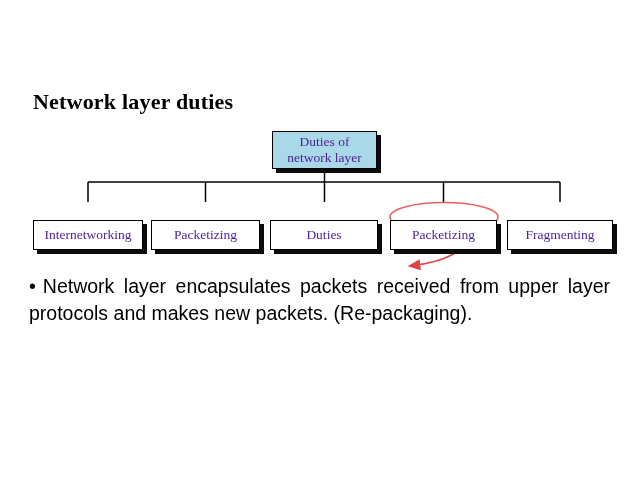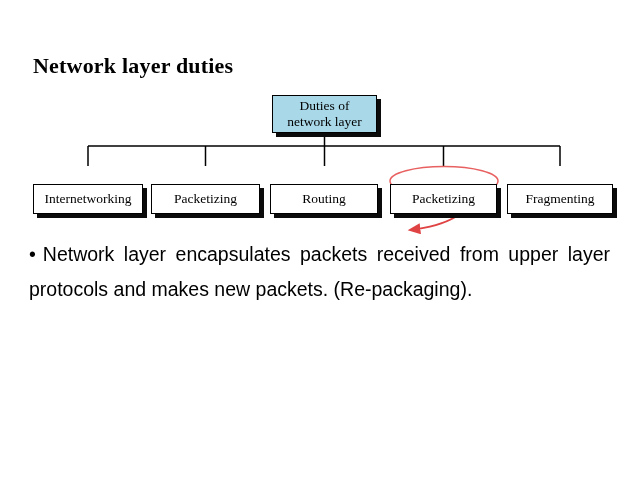--- a/index.html
+++ b/index.html
@@ -3,21 +3,21 @@
 <meta charset="utf-8">
 <style>
   html, body { margin: 0; padding: 0; }
   body {
     width: 638px; height: 478px;
     background: #ffffff;
     position: relative;
     overflow: hidden;
     font-family: "Liberation Sans", sans-serif;
   }
-  .slide { position: absolute; inset: 0; }
+  .slide { position: absolute; inset: 0; margin-top: 36px; }
 
   
   .title {
     position: absolute;
     left: 33px; top: 53px;
     margin: 0;
     font-family: "Liberation Serif", serif;
     font-weight: bold;
     font-size: 22px;
     color: #000;
@@ -31,21 +31,21 @@
   .node {
     position: absolute;
     background: #ffffff;
     border: 1.5px solid #000;
     box-shadow: 4px 4px 0 #0b0b0b;
     display: flex;
     align-items: center;
     justify-content: center;
     font-family: "Liberation Serif", serif;
     font-size: 13.5px;
-    color: #000000;
+    color: #4c1d95;
     text-align: center;
     box-sizing: border-box;
   }
   .node.root {
     left: 272px; top: 95px; width: 105px; height: 38px;
     background: #a9d8e8;
     flex-direction: column;
     line-height: 16px;
   }
   .node.child { top: 184px; height: 30px; }
@@ -53,21 +53,21 @@
   .child.c1 { left: 151px; width: 109px; }
   .child.c2 { left: 270px; width: 108px; }
   .child.c3 { left: 390px; width: 107px; }
   .child.c4 { left: 507px; width: 106px; }
 
   
   .bullets {
     position: absolute;
     left: 29px; top: 237px; width: 581px;
     font-size: 19.5px;
-    line-height: 35px;
+    line-height: 27px;
     color: #000;
     text-align: justify;
   }
   .bullets p { margin: 0; }
   .bullet-char { margin-right: 7px; }
 </style>
 </head>
 <body>
 
 <div class="slide">
@@ -103,21 +103,21 @@
       <span>network layer</span>
     </div>
 
     <div class="node child c0">
       <span>Internetworking</span>
     </div>
     <div class="node child c1">
       <span>Packetizing</span>
     </div>
     <div class="node child c2">
-      <span>Routing</span>
+      <span>Duties</span>
     </div>
     <div class="node child c3">
       <span>Packetizing</span>
     </div>
     <div class="node child c4">
       <span>Fragmenting</span>
     </div>
 
   </div>
 

